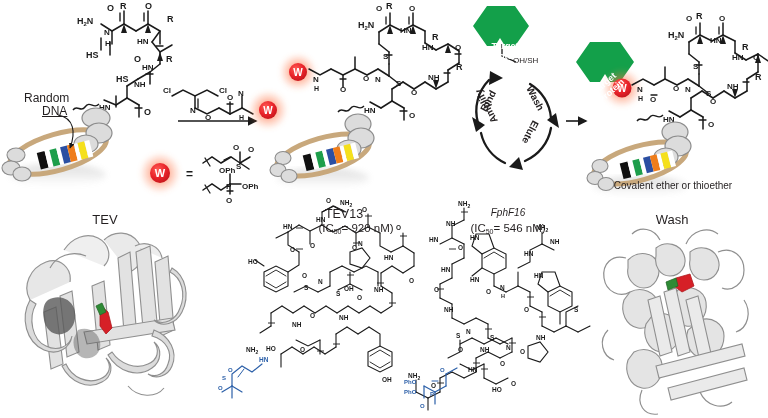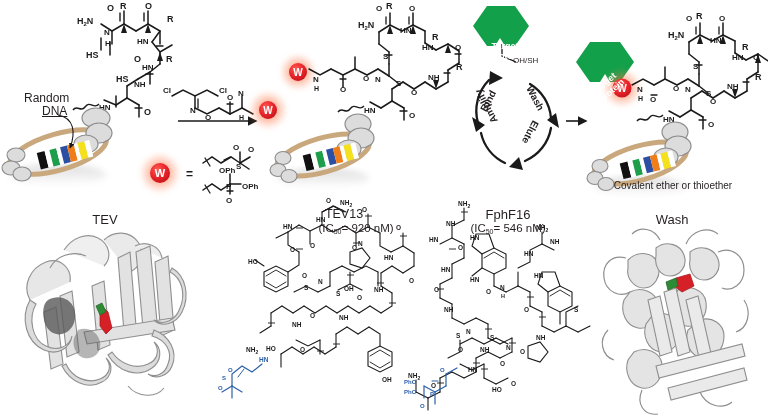--- a/index.html
+++ b/index.html
@@ -831,20 +831,20 @@
 
 <div class="lbl" style="left:105px;top:212px;font-size:13px;transform:translateX(-50%);">TEV</div>
 
 <div class="lbl" style="left:344px;top:207px;font-size:12.5px;transform:translateX(-50%);">
   <span>TEV13</span>
 </div>
 <div class="lbl" style="left:356px;top:222px;font-size:11.5px;transform:translateX(-50%);text-align:center;">
   <span>(IC</span><span class="sub">50</span><span>= 920 nM)</span>
 </div>
 
-<div class="lbl" style="left:508px;top:207px;font-size:13px;transform:translateX(-50%);text-align:left;">
+<div class="lbl" style="left:508px;top:207px;font-size:10px;transform:translateX(-50%);text-align:left;font-style:italic;">
   <span>FphF16</span>
 </div>
 <div class="lbl" style="left:508px;top:222px;font-size:11.5px;transform:translateX(-50%);text-align:center;">
   <span>(IC</span><span class="sub">50</span><span>= 546 nM)</span>
 </div>
 
 <div class="lbl" style="left:672px;top:212px;font-size:13px;transform:translateX(-50%);">Wash</div>
 
 </body></html>

